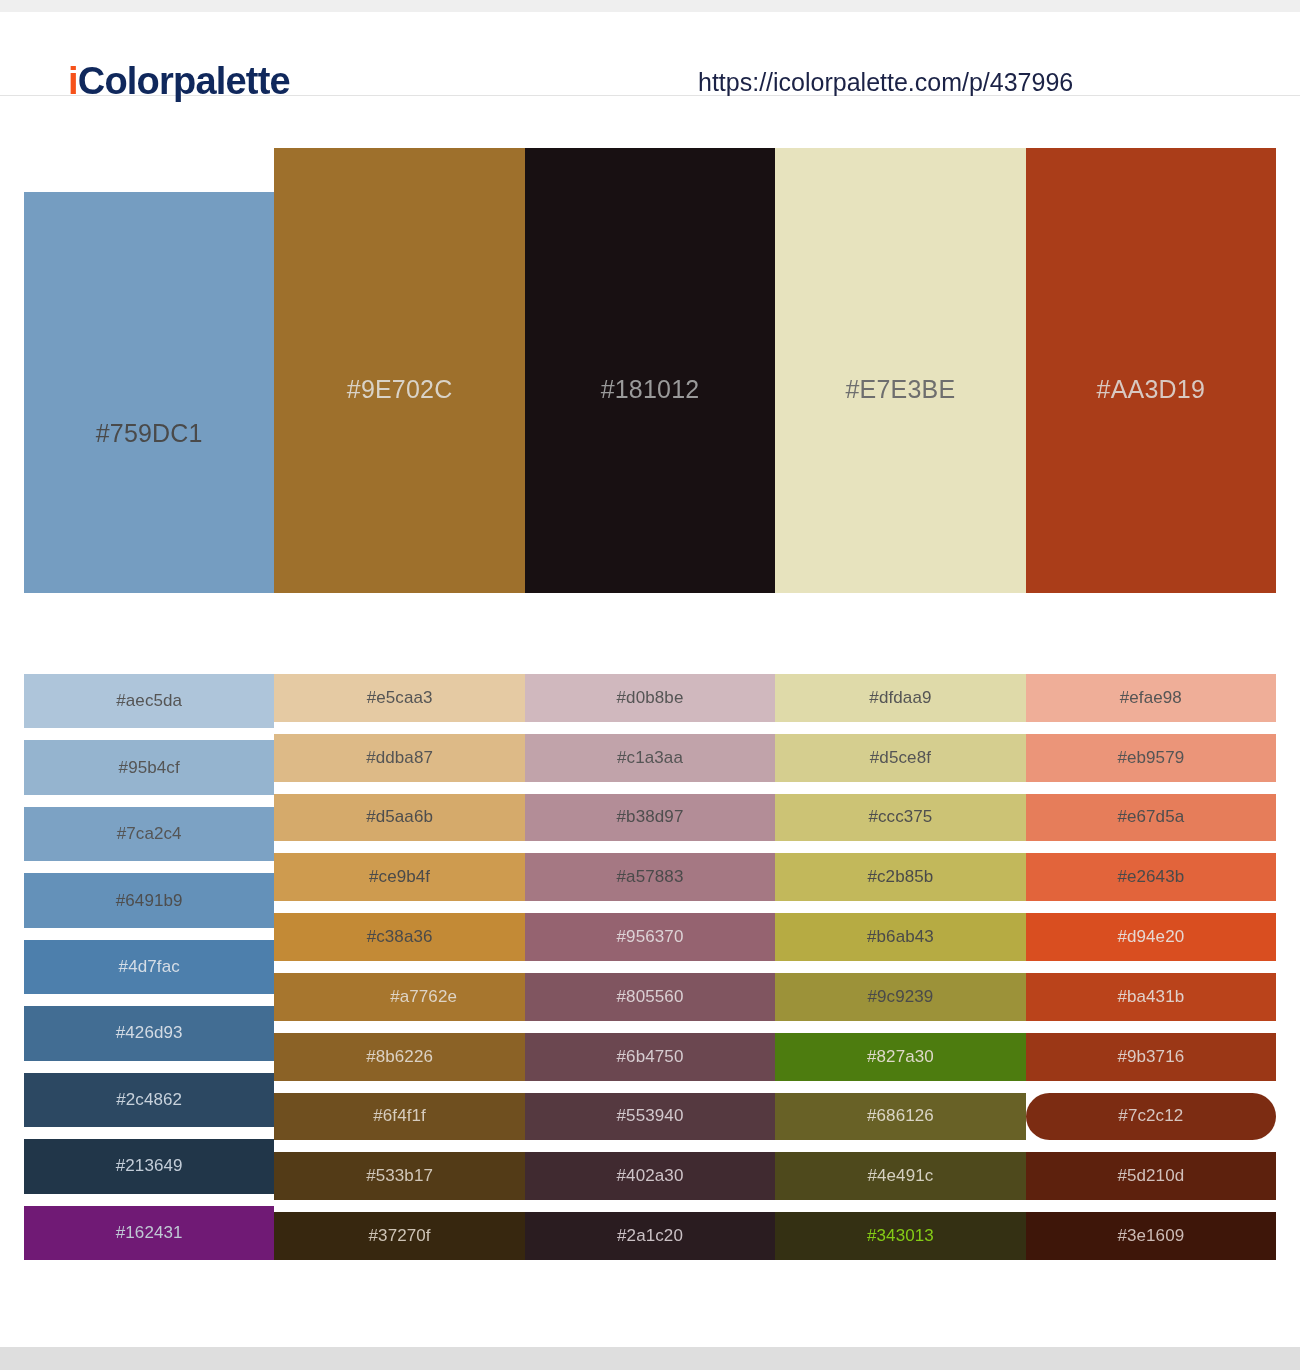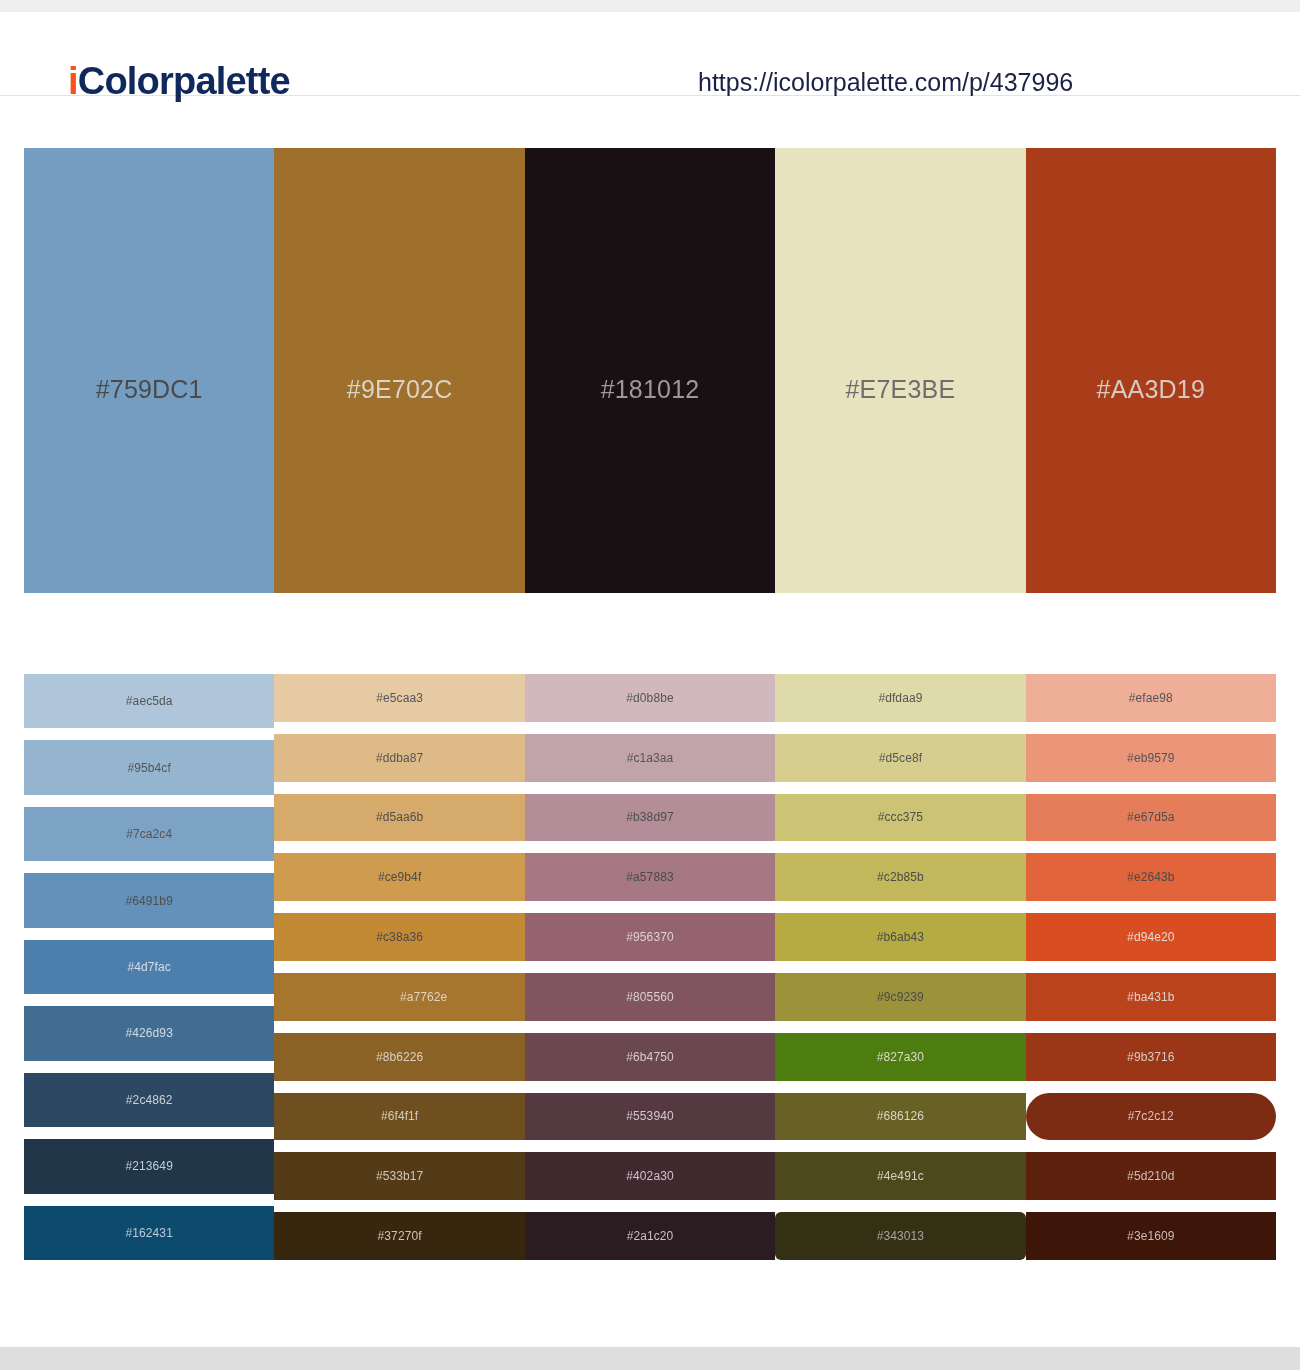--- a/index.html
+++ b/index.html
@@ -73,21 +73,21 @@
   .shade-col {
     flex: 1 1 0;
     display: flex;
     flex-direction: column;
   }
   .shade-cell {
     flex: 1 1 0;
     display: flex;
     align-items: center;
     justify-content: center;
-    font-size: 12px;
+    font-size: 17px;
     line-height: 20px;
     letter-spacing: 0.1px;
     white-space: nowrap;
     margin-top: 12px;
   }
 
   .footer-strip {
     position: absolute; left: 0; top: 1347px;
     width: 1300px; height: 23px;
     background: #dedede;
@@ -101,21 +101,21 @@
   <div class="top-strip"></div>
 
   <div class="header">
     <div class="logo">
       <span class="logo-i">i</span><span class="logo-rest">Colorpalette</span>
     </div>
     <div class="page-url">https://icolorpalette.com/p/437996</div>
   </div>
 
   <div class="main-band">
-      <div class="main-swatch" style="background: rgb(117, 157, 193);">
+      <div class="main-swatch" style="background: rgb(117, 157, 193); margin-top: 44px;">
         <span class="hexlabel" style="color: rgb(74, 74, 74);">#759DC1</span>
       </div>
       <div class="main-swatch" style="background: rgb(158, 112, 44);">
         <span class="hexlabel" style="color: rgb(217, 211, 200);">#9E702C</span>
       </div>
       <div class="main-swatch" style="background: rgb(24, 16, 18);">
         <span class="hexlabel" style="color: rgb(154, 154, 154);">#181012</span>
       </div>
       <div class="main-swatch" style="background: rgb(231, 227, 190);">
         <span class="hexlabel" style="color: rgb(110, 110, 110);">#E7E3BE</span>
@@ -128,21 +128,21 @@
   <div class="shade-grid">
       <div class="shade-col">
         <div class="shade-cell" style="background: rgb(174, 197, 218); color: rgb(85, 85, 85);">#aec5da</div>
         <div class="shade-cell" style="background: rgb(149, 180, 207); color: rgb(85, 85, 85);">#95b4cf</div>
         <div class="shade-cell" style="background: rgb(124, 162, 196); color: rgb(85, 85, 85);">#7ca2c4</div>
         <div class="shade-cell" style="background: rgb(100, 145, 185); color: rgb(78, 78, 78);">#6491b9</div>
         <div class="shade-cell" style="background: rgb(77, 127, 172); color: rgb(213, 221, 230);">#4d7fac</div>
         <div class="shade-cell" style="background: rgb(66, 109, 147); color: rgb(211, 219, 228);">#426d93</div>
         <div class="shade-cell" style="background: rgb(44, 72, 98); color: rgb(200, 210, 220);">#2c4862</div>
         <div class="shade-cell" style="background: rgb(33, 54, 73); color: rgb(195, 205, 216);">#213649</div>
-        <div class="shade-cell" style="background: #0c4a6e; color: rgb(191, 201, 212);">#162431</div>
+        <div class="shade-cell" style="background: #701a75; color: rgb(191, 201, 212);">#162431</div>
       </div>
       <div class="shade-col">
         <div class="shade-cell" style="background: rgb(229, 202, 163); color: rgb(85, 85, 85);">#e5caa3</div>
         <div class="shade-cell" style="background: rgb(221, 186, 135); color: rgb(85, 85, 85);">#ddba87</div>
         <div class="shade-cell" style="background: rgb(213, 170, 107); color: rgb(78, 78, 78);">#d5aa6b</div>
         <div class="shade-cell" style="background: rgb(206, 155, 79); color: rgb(74, 74, 74);">#ce9b4f</div>
         <div class="shade-cell" style="background: rgb(195, 138, 54); color: rgb(74, 74, 74);">#c38a36</div>
         <div class="shade-cell" style="background: rgb(167, 118, 46); color: rgb(222, 212, 198); padding-left: 48px;">#a7762e</div>
         <div class="shade-cell" style="background: rgb(139, 98, 38); color: rgb(219, 209, 195);">#8b6226</div>
         <div class="shade-cell" style="background: rgb(111, 79, 31); color: rgb(214, 204, 190);">#6f4f1f</div>
@@ -164,21 +164,21 @@
       <div class="shade-col">
         <div class="shade-cell" style="background: rgb(223, 218, 169); color: rgb(85, 85, 85);">#dfdaa9</div>
         <div class="shade-cell" style="background: rgb(213, 206, 143); color: rgb(85, 85, 85);">#d5ce8f</div>
         <div class="shade-cell" style="background: rgb(204, 195, 117); color: rgb(78, 78, 78);">#ccc375</div>
         <div class="shade-cell" style="background: rgb(194, 184, 91); color: rgb(74, 74, 74);">#c2b85b</div>
         <div class="shade-cell" style="background: rgb(182, 171, 67); color: rgb(74, 74, 74);">#b6ab43</div>
         <div class="shade-cell" style="background: rgb(156, 146, 57); color: rgb(74, 74, 74);">#9c9239</div>
         <div class="shade-cell" style="background: #4d7c0f; color: rgb(222, 217, 201);">#827a30</div>
         <div class="shade-cell" style="background: rgb(104, 97, 38); color: rgb(218, 213, 197);">#686126</div>
         <div class="shade-cell" style="background: rgb(78, 73, 28); color: rgb(213, 208, 192);">#4e491c</div>
-        <div class="shade-cell" style="background: rgb(52, 48, 19); color: #a3a3a3; border-radius: 6px;">#343013</div>
+        <div class="shade-cell" style="background: rgb(52, 48, 19); color: #84cc16;">#343013</div>
       </div>
       <div class="shade-col">
         <div class="shade-cell" style="background: rgb(239, 174, 152); color: rgb(85, 85, 85);">#efae98</div>
         <div class="shade-cell" style="background: rgb(235, 149, 121); color: rgb(85, 85, 85);">#eb9579</div>
         <div class="shade-cell" style="background: rgb(230, 125, 90); color: rgb(78, 78, 78);">#e67d5a</div>
         <div class="shade-cell" style="background: rgb(226, 100, 59); color: rgb(74, 74, 74);">#e2643b</div>
         <div class="shade-cell" style="background: rgb(217, 78, 32); color: rgb(230, 216, 210);">#d94e20</div>
         <div class="shade-cell" style="background: rgb(186, 67, 27); color: rgb(224, 208, 202);">#ba431b</div>
         <div class="shade-cell" style="background: rgb(155, 55, 22); color: rgb(219, 202, 196);">#9b3716</div>
         <div class="shade-cell" style="background: rgb(124, 44, 18); color: rgb(214, 197, 191); border-radius: 25px;">#7c2c12</div>

